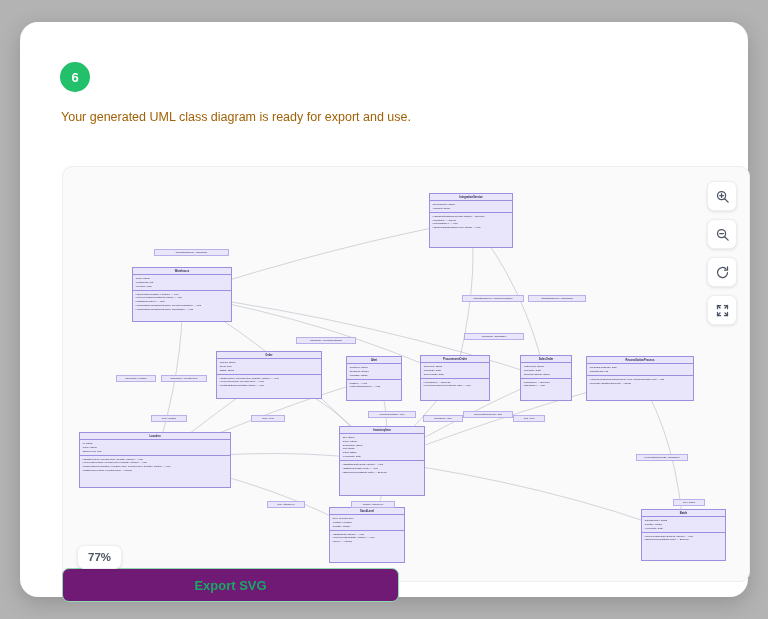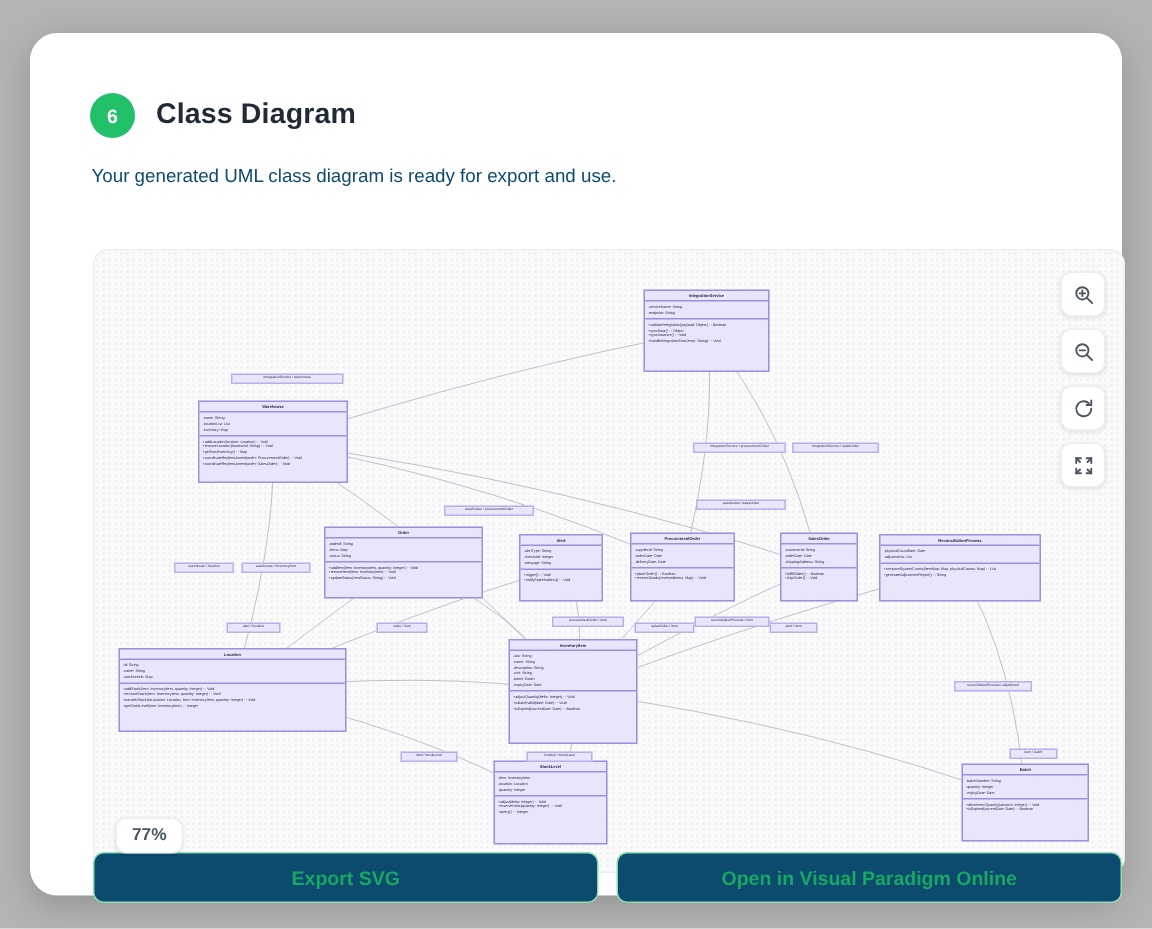--- a/index.html
+++ b/index.html
@@ -16,21 +16,21 @@
     box-sizing:border-box;
   }
   .hdr{position:absolute;left:40px;top:40px;display:flex;align-items:center;gap:14px;}
   .step-badge{
     width:30px;height:30px;border-radius:50%;
     background:#22c06a;color:#fff;font-size:13px;font-weight:bold;
     display:flex;align-items:center;justify-content:center;
   }
   .title{font-size:19px;font-weight:bold;color:#1f2937;letter-spacing:.1px;}
   .subtitle{
-    position:absolute;left:41px;top:88px;font-size:12.5px;color:#0c4a6e;
+    position:absolute;left:41px;top:88px;font-size:12.5px;color:#a16207;
   }
   .canvas{
     position:absolute;left:42px;top:116px;width:686px;height:414px;
     background:#fafafb;border:1px solid #eceef1;border-radius:10px;
     overflow:hidden;
     margin-top:28px;
   }
   .canvas-grid{
     position:absolute;inset:0;
     background-image:radial-gradient(#e8e9ee 0.7px, transparent 0.7px);
@@ -46,21 +46,21 @@
   .tool svg{display:block;}
   .zoom-badge{
     position:absolute;left:14px;bottom:12px;z-index:6;
     background:#fff;border:1px solid #eceef1;border-radius:7px;
     box-shadow:0 1px 3px rgba(0,0,0,.10);
     padding:5px 10px;font-size:11.5px;color:#4b5563;font-weight:600;
   }
   .btn-row{position:absolute;left:42px;top:546px;display:flex;gap:12px;}
   .btn{
     width:337px;height:34px;border-radius:7px;
-    border:1px solid #8fdcb4;background:#0c4a6e;color:#17a864;
+    border:1px solid #8fdcb4;background:#701a75;color:#17a864;
     font-size:13px;font-weight:bold;cursor:pointer;
     display:flex;align-items:center;justify-content:center;
     font-family:"Liberation Sans", sans-serif;
   }
   
   #uml{position:absolute;left:0;top:0;width:686px;height:414px;}
   .cls{position:absolute;background:#e9e6fb;border:1px solid #9b8fe0;box-sizing:border-box;}
   .cls .cn{
     text-align:center;font-size:2.7px;font-weight:bold;color:#2b2550;
     padding:1.6px 1px;border-bottom:1px solid #9b8fe0;line-height:1.2;
@@ -74,21 +74,20 @@
     padding:1px 1.5px;box-sizing:border-box;
   }
 </style>
 </head>
 <body>
 
 <div class="card">
 
   <div class="hdr">
     <div class="step-badge">6</div>
-    <div class="title">Class Diagram</div>
   </div>
 
   <div class="subtitle">Your generated UML class diagram is ready for export and use.</div>
 
   <div class="canvas">
     <div class="canvas-grid"></div>
 
     <svg id="uml" viewBox="0 0 686 414">
         <path d="M 408 53.5 Q 279.5 76.5 119 127.5" fill="none" stroke="#9aa0ad" stroke-width="0.5" opacity=".85"></path>
         <path d="M 408 53.5 Q 416 118.25 392 211" fill="none" stroke="#9aa0ad" stroke-width="0.5" opacity=".85"></path>
@@ -307,16 +306,15 @@
             <line x1="20" y1="20" x2="16" y2="16"></line>
         </svg>
       </div>
     </div>
 
     <div class="zoom-badge">77%</div>
   </div>
 
   <div class="btn-row">
     <button class="btn">Export SVG</button>
-    <button class="btn">Open in Visual Paradigm Online</button>
   </div>
 
 </div>
 
 </body></html>

